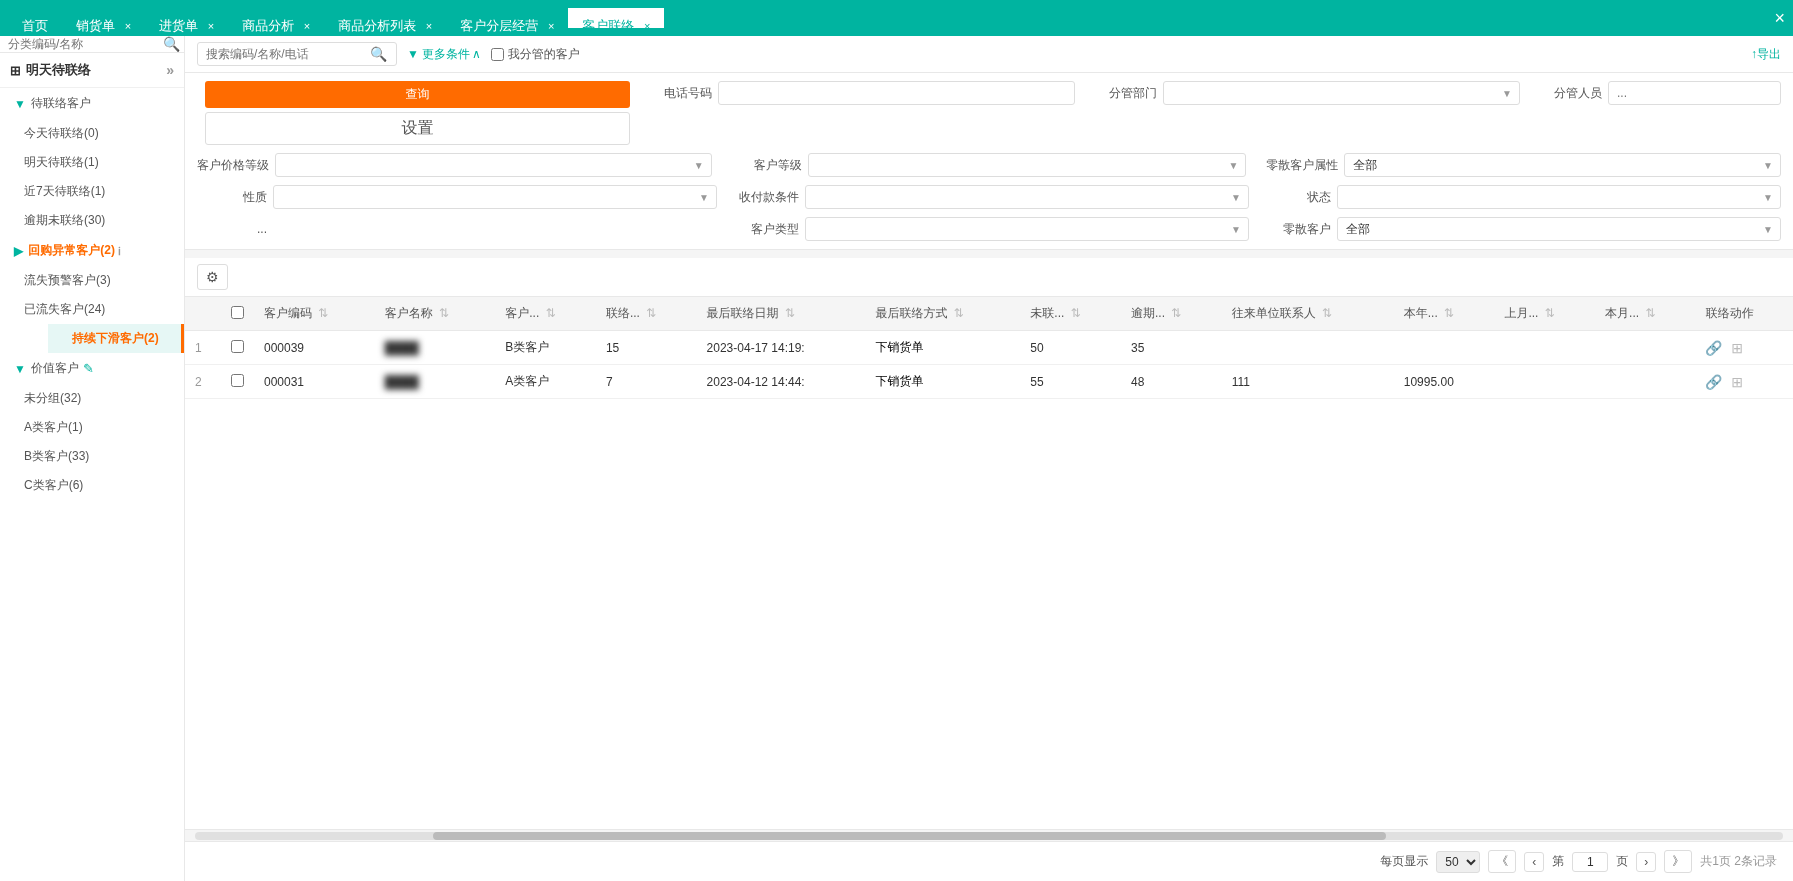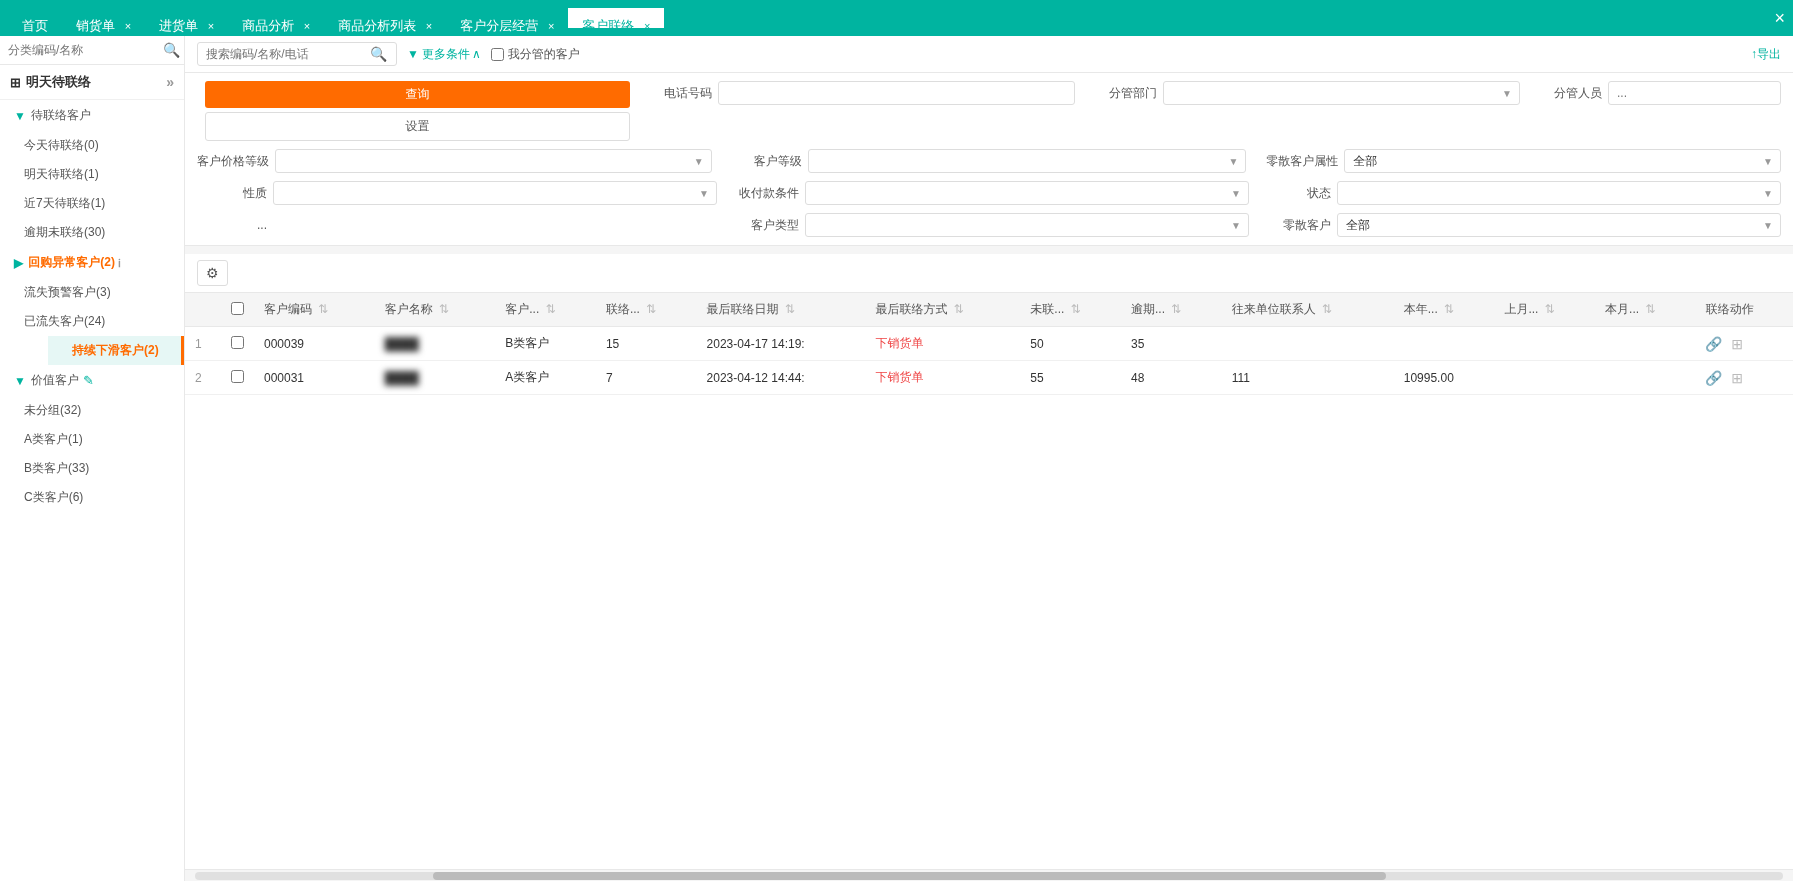--- a/index.html
+++ b/index.html
@@ -25,21 +25,21 @@
     
     .main-layout { display: flex; height: calc(100vh - 36px); }
 
     
     .sidebar {
       width: 185px; min-width: 185px; background: #fff;
       border-right: 1px solid #e8e8e8; display: flex; flex-direction: column;
       overflow-y: auto;
     }
     .sidebar-search {
-      display: flex; align-items: center; padding: 6px 8px;
+      display: flex; align-items: center; padding: 0 8px;
       border-bottom: 1px solid #e8e8e8;
     }
     .sidebar-search input {
       flex: 1; border: none; outline: none; font-size: 12px; color: #666;
       background: transparent;
     }
     .sidebar-search .search-icon { color: #999; font-size: 14px; cursor: pointer; }
 
     .sidebar-section-title {
       display: flex; align-items: center; padding: 8px 10px;
@@ -107,21 +107,21 @@
 
     .action-btns {
       display: flex; flex-direction: column; gap: 4px; justify-content: center; padding-left: 8px;
     }
     .btn-query {
       background: #ff6b00; color: #fff; border: none; border-radius: 3px;
       padding: 5px 18px; font-size: 12px; cursor: pointer; white-space: nowrap;
     }
     .btn-settings {
       background: #fff; color: #555; border: 1px solid #ddd; border-radius: 3px;
-      padding: 5px 18px; font-size: 12px; cursor: pointer; white-space: nowrap;
+      padding: 5px 18px; font-size: 16px; cursor: pointer; white-space: nowrap;
     }
 
     
     .tooltip-box {
       position: absolute; left: 10px; top: 228px;
       background: #fff; border: 1px solid #e8e8e8; border-radius: 3px;
       padding: 8px 14px; font-size: 12px; color: #555; z-index: 100;
       box-shadow: 0 2px 8px rgba(0,0,0,0.1); max-width: 340px;
     }
 
@@ -140,21 +140,21 @@
     .table-container { flex: 1; overflow: auto; }
     table { width: 100%; border-collapse: collapse; font-size: 12px; }
     thead th {
       background: #f5f5f5; border-bottom: 1px solid #e8e8e8;
       padding: 8px 10px; text-align: left; color: #555; font-weight: normal;
       white-space: nowrap; position: sticky; top: 0; z-index: 1;
     }
     thead th .sort-icon { color: #bbb; margin-left: 3px; }
     tbody tr { border-bottom: 1px solid #f0f0f0; }
     tbody td { padding: 8px 10px; color: #333; white-space: nowrap; }
-    tbody td a { color: #ef4444; text-decoration: none; cursor: pointer; }
+    tbody td a { color: #000000; text-decoration: none; cursor: pointer; }
 
     .check-col { width: 32px; }
     .num-col { width: 36px; color: #999; }
 
     .action-icons { display: flex; gap: 8px; }
     .action-icon { color: #bbb; cursor: pointer; font-size: 14px; }
 
     
     .pagination {
       display: flex; align-items: center; justify-content: flex-end;
@@ -514,16 +514,30 @@
           </tbody>
         </table>
       </div>
 
       <div class="scroll-bar-area">
         <div class="scroll-track">
           <div class="scroll-thumb"></div>
         </div>
       </div>
 
+      <div class="pagination">
+        <span>每页显示</span>
+        <select class="page-size-select">
+          <option>50</option>
+        </select>
+        <button class="page-btn">《</button>
+        <button class="page-btn">‹</button>
+        <span>第</span>
+        <input class="page-input" type="text" value="1" style="">
+        <span>页</span>
+        <button class="page-btn">›</button>
+        <button class="page-btn">》</button>
+        <span class="total-info">共1页 2条记录</span>
+      </div>
     </div>
 
   </div>
 </div>
 
 </body></html>

